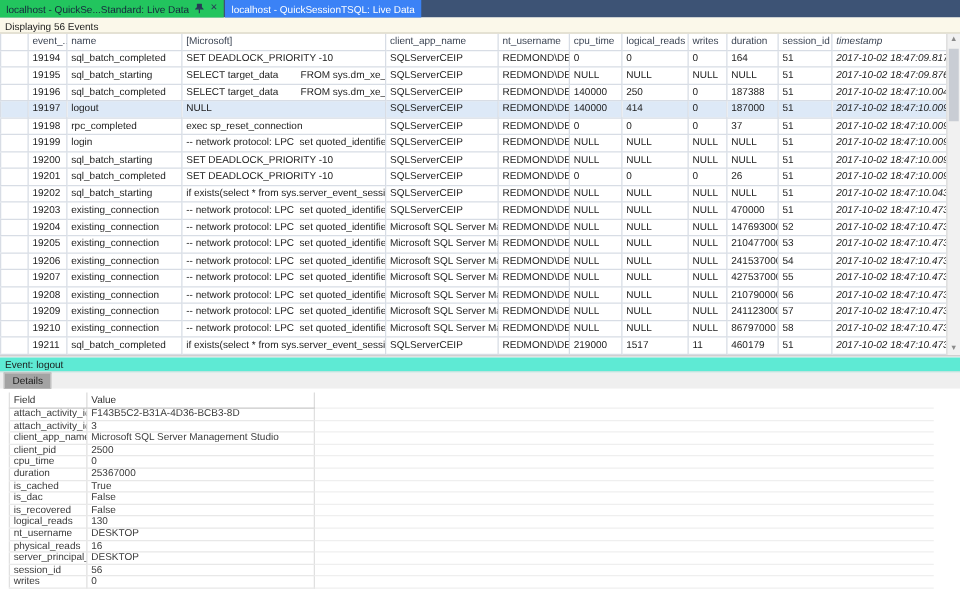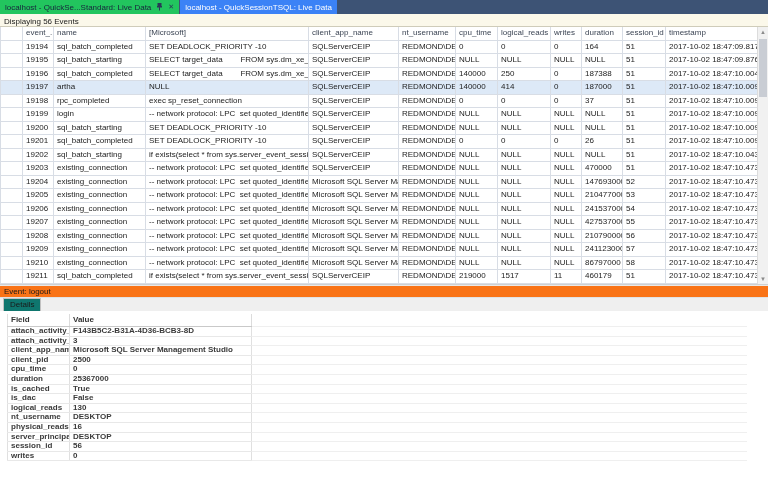--- a/index.html
+++ b/index.html
@@ -30,45 +30,45 @@
   table.grid th, table.grid td {
     border-right:1px solid #d8dde5; border-bottom:1px solid #d8dde5;
     font-size:8px; font-weight:normal; padding:0 3px; height:12.5px; line-height:12.5px;
     white-space:pre; overflow:hidden; text-align:left; color:#1c1c1c;
   }
   table.grid th { color:#3c4554; background:#ffffff; }
   td.num { text-align:right; }
   tr.selected td { background:#dde9f7; }
   .c0 { width:22px; } .c1 { width:31px; } .c2 { width:92px; } .c3 { width:163px; }
   .c4 { width:90px; } .c5 { width:57px; } .c6 { width:42px; } .c7 { width:53px; }
-  .c8 { width:31px; } .c9 { width:41px; } .c10 { width:43px; } .c11 { width:92px; }
+  .c8 { width:31px; } .c9 { width:41px; } .c10 { width:43px; } .c11 { width:92px;font-style:italic; }
   th.c1 { text-align:left; }
 
   
   .vscroll { position:absolute; top:0; right:0; width:11px; height:257px; background:#f1f1f1; border-left:1px solid #dcdcdc; }
   .vscroll .arrow { position:absolute; left:0; width:10px; text-align:center; font-size:6px; color:#8a8a8a; line-height:10px; }
   .vscroll .up { top:0; } .vscroll .down { bottom:0; }
   .vscroll .thumb { position:absolute; top:12px; left:1px; width:8px; height:58px; background:#c9cdd4; }
 
   
   .splitter { height:2px; background:#e9e9e9; border-top:1px solid #d0d0d0; }
-  .eventbar { height:12px; background:#f97316; font-size:8px; color:#1a1a1a; display:flex; align-items:center; padding-left:4px; border-bottom:1px solid #e2e2e2; }
+  .eventbar { height:12px; background:#5eead4; font-size:8px; color:#1a1a1a; display:flex; align-items:center; padding-left:4px; border-bottom:1px solid #e2e2e2; }
 
   
   .dtabrow { height:13px; background:#efefef; display:flex; align-items:flex-end; padding-left:3px; }
   .dtab {
-    background:#0f766e; border:1px solid #c1c1c1; border-bottom:none;
+    background:#a3a3a3; border:1px solid #c1c1c1; border-bottom:none;
     font-size:8px; color:#1a1a1a; padding:1px 6px 0 6px; height:13px;
   }
 
   
   .detailswrap { background:#ffffff; padding:3px 0 0 7px; }
   table.details { border-collapse:collapse; table-layout:fixed; width:740px; border-left:1px solid #e0e0e0; }
   table.details th, table.details td {
-    font-size:8px; font-weight:bold; padding:0 3px; white-space:pre; overflow:hidden; text-align:left;
+    font-size:8px; font-weight:normal; padding:0 3px; white-space:pre; overflow:hidden; text-align:left;
   }
   table.details th { height:12px; line-height:12px; color:#333; border-bottom:1px solid #c9c9c9; border-right:1px solid #dcdcdc; }
   table.details td { height:8.6px; line-height:8.6px; color:#3a3a3a; border-bottom:1px solid #e8e8e8; border-right:1px solid #e0e0e0; }
   table.details .filler { border-right:none; border-bottom:1px solid #efefef; }
   .f0 { width:62px; } .f1 { width:182px;margin-left:48px; } .f2 { width:auto; }
 </style>
 </head>
 <body>
 
 <div class="tabstrip">
@@ -147,21 +147,21 @@
           <td class="c6 num">140000</td>
           <td class="c7 num">250</td>
           <td class="c8 num">0</td>
           <td class="c9 num">187388</td>
           <td class="c10 num">51</td>
           <td class="c11">2017-10-02 18:47:10.0048691</td>
         </tr>
         <tr class="selected">
           <td class="c0"></td>
           <td class="c1 num">19197</td>
-          <td class="c2">artha</td>
+          <td class="c2">logout</td>
           <td class="c3">NULL</td>
           <td class="c4">SQLServerCEIP</td>
           <td class="c5">REDMOND\DES...</td>
           <td class="c6 num">140000</td>
           <td class="c7 num">414</td>
           <td class="c8 num">0</td>
           <td class="c9 num">187000</td>
           <td class="c10 num">51</td>
           <td class="c11">2017-10-02 18:47:10.0098372</td>
         </tr>
@@ -423,20 +423,25 @@
           <td class="f0">is_cached</td>
           <td class="f1">True</td>
           <td class="f2 filler"></td>
         </tr>
         <tr>
           <td class="f0">is_dac</td>
           <td class="f1">False</td>
           <td class="f2 filler"></td>
         </tr>
         <tr>
+          <td class="f0">is_recovered</td>
+          <td class="f1">False</td>
+          <td class="f2 filler"></td>
+        </tr>
+        <tr>
           <td class="f0">logical_reads</td>
           <td class="f1">130</td>
           <td class="f2 filler"></td>
         </tr>
         <tr>
           <td class="f0">nt_username</td>
           <td class="f1">DESKTOP</td>
           <td class="f2 filler"></td>
         </tr>
         <tr>

